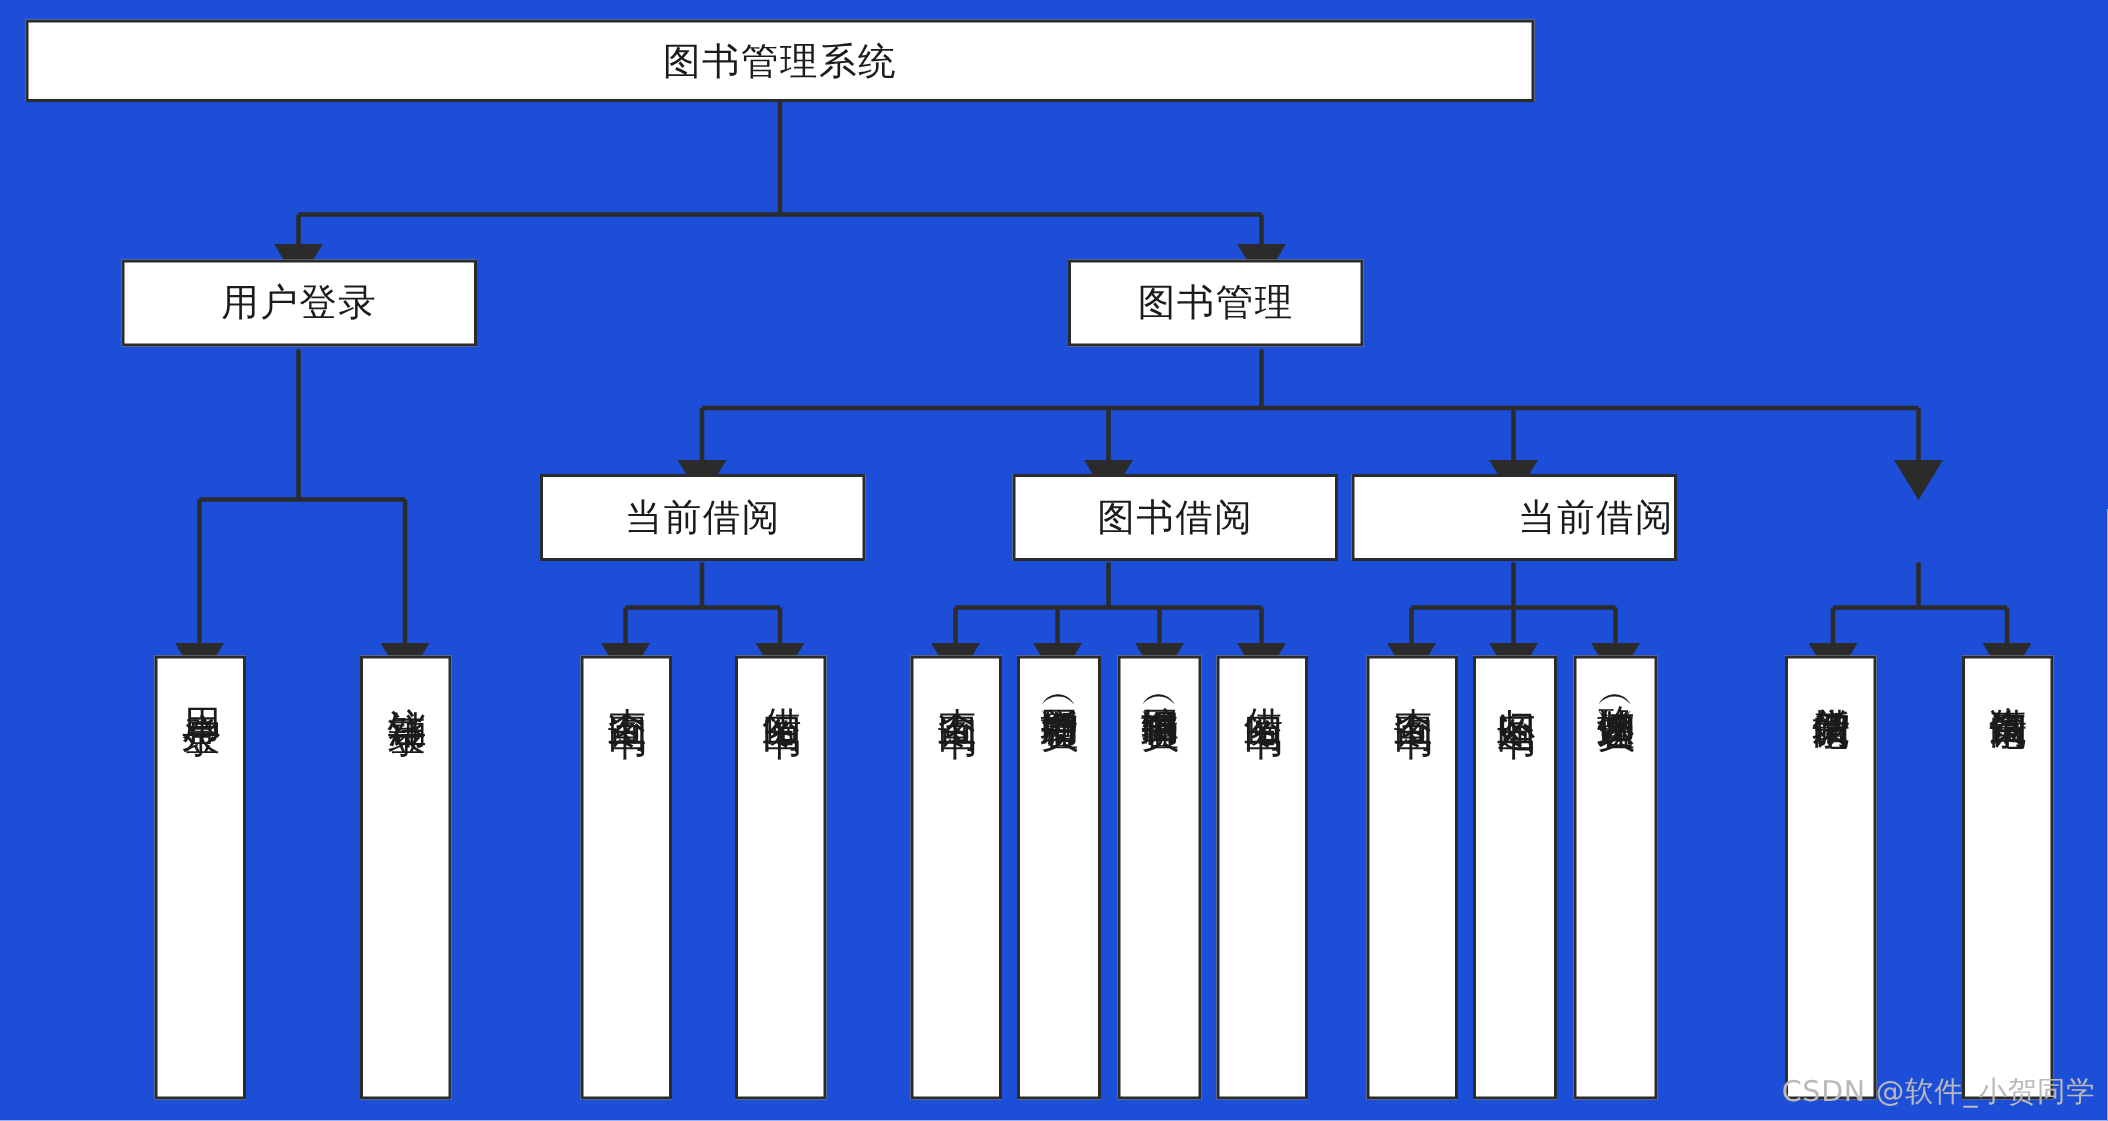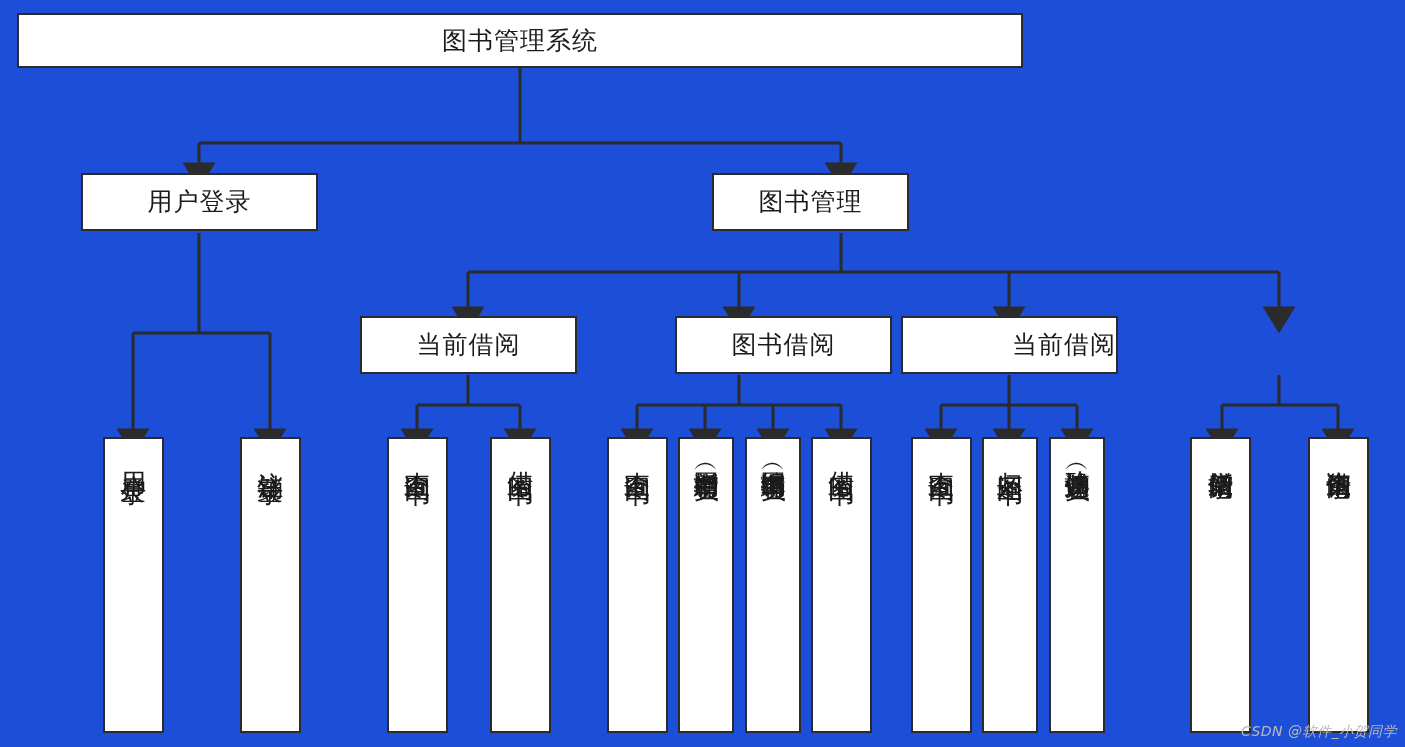--- a/index.html
+++ b/index.html
@@ -65,25 +65,24 @@
     white-space: nowrap;
   }
   .node.vert.tall-text .node-label {
     font-size: 25px;
     letter-spacing: 1px;
   }
   #watermark {
     position: absolute;
     right: 8px;
     bottom: 6px;
-    font-size: 14px;
+    font-size: 19px;
     color: #b9b9b9;
     letter-spacing: 0.5px;
     white-space: nowrap;
-    font-style: italic;
   }
 </style>
 </head>
 <body>
 
 <div id="diagram-root">
 
   <svg id="edge-layer" viewBox="0 0 1405 747" width="1405" height="747" xmlns="http://www.w3.org/2000/svg">
     <defs>
       <marker id="arrow" markerWidth="9" markerHeight="11" refX="1.2" refY="5.5" orient="auto" markerUnits="strokeWidth">

